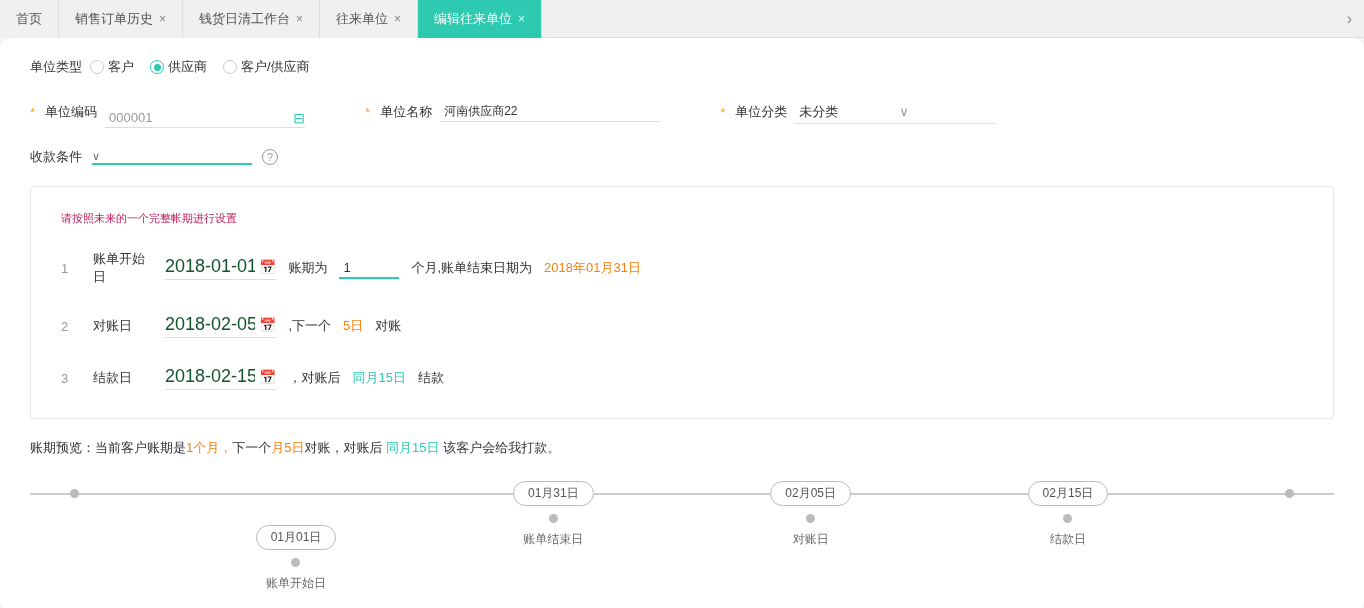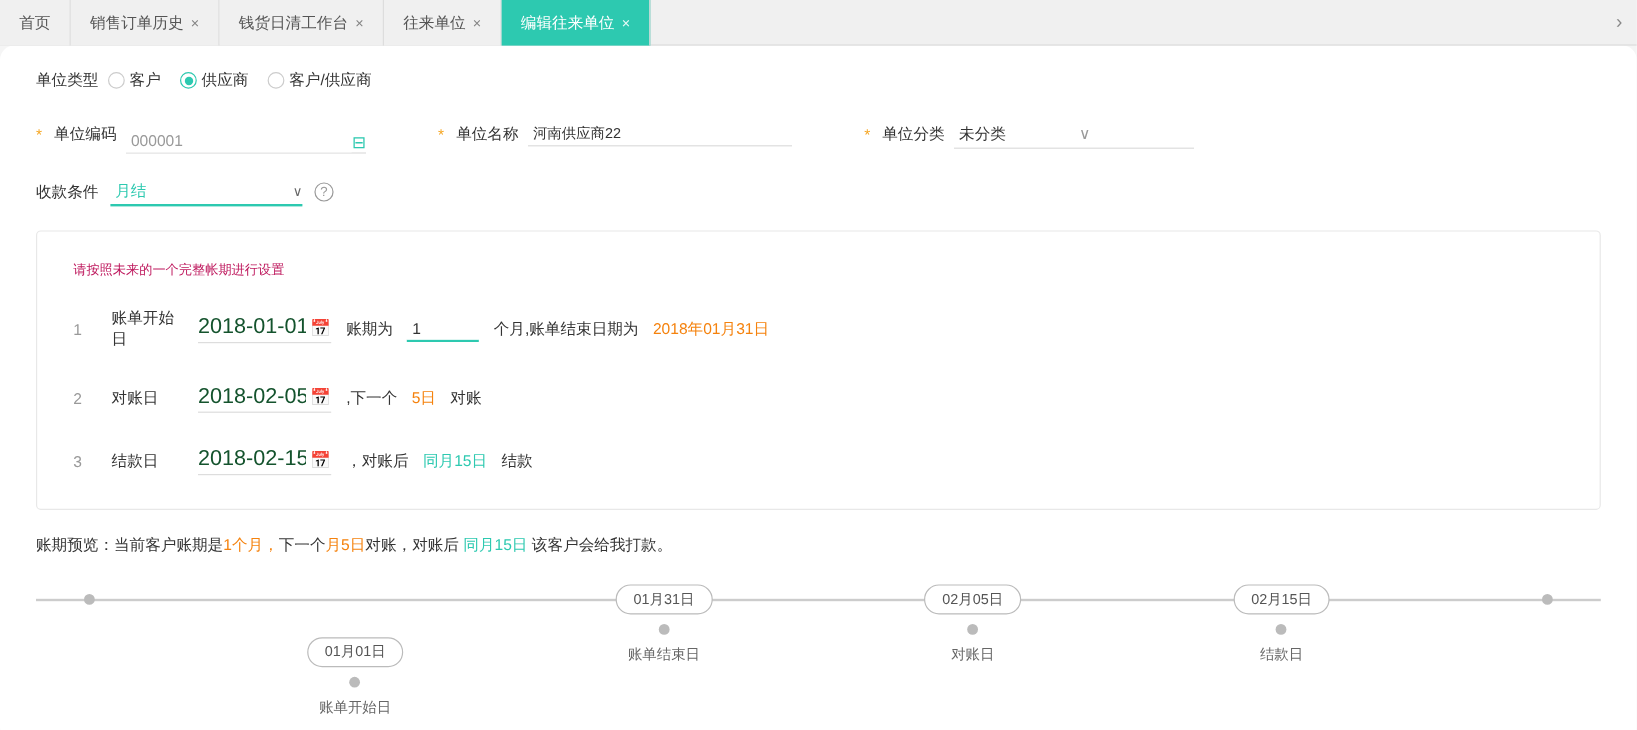--- a/index.html
+++ b/index.html
@@ -341,21 +341,20 @@
       <div class="select-with-arrow">
         <span>未分类</span>
         <span class="select-arrow">∨</span>
       </div>
     </div>
   </div>
 
   <div class="payment-row">
     <span class="form-label">收款条件</span>
     <div class="payment-select">
-      <span class="value">月结</span>
       <span class="arr">∨</span>
     </div>
     <div class="help-icon">?</div>
   </div>
 
   <div class="period-box">
     <div class="period-title">请按照未来的一个完整帐期进行设置</div>
 
     <div class="period-row">
       <span class="period-num">1</span>

